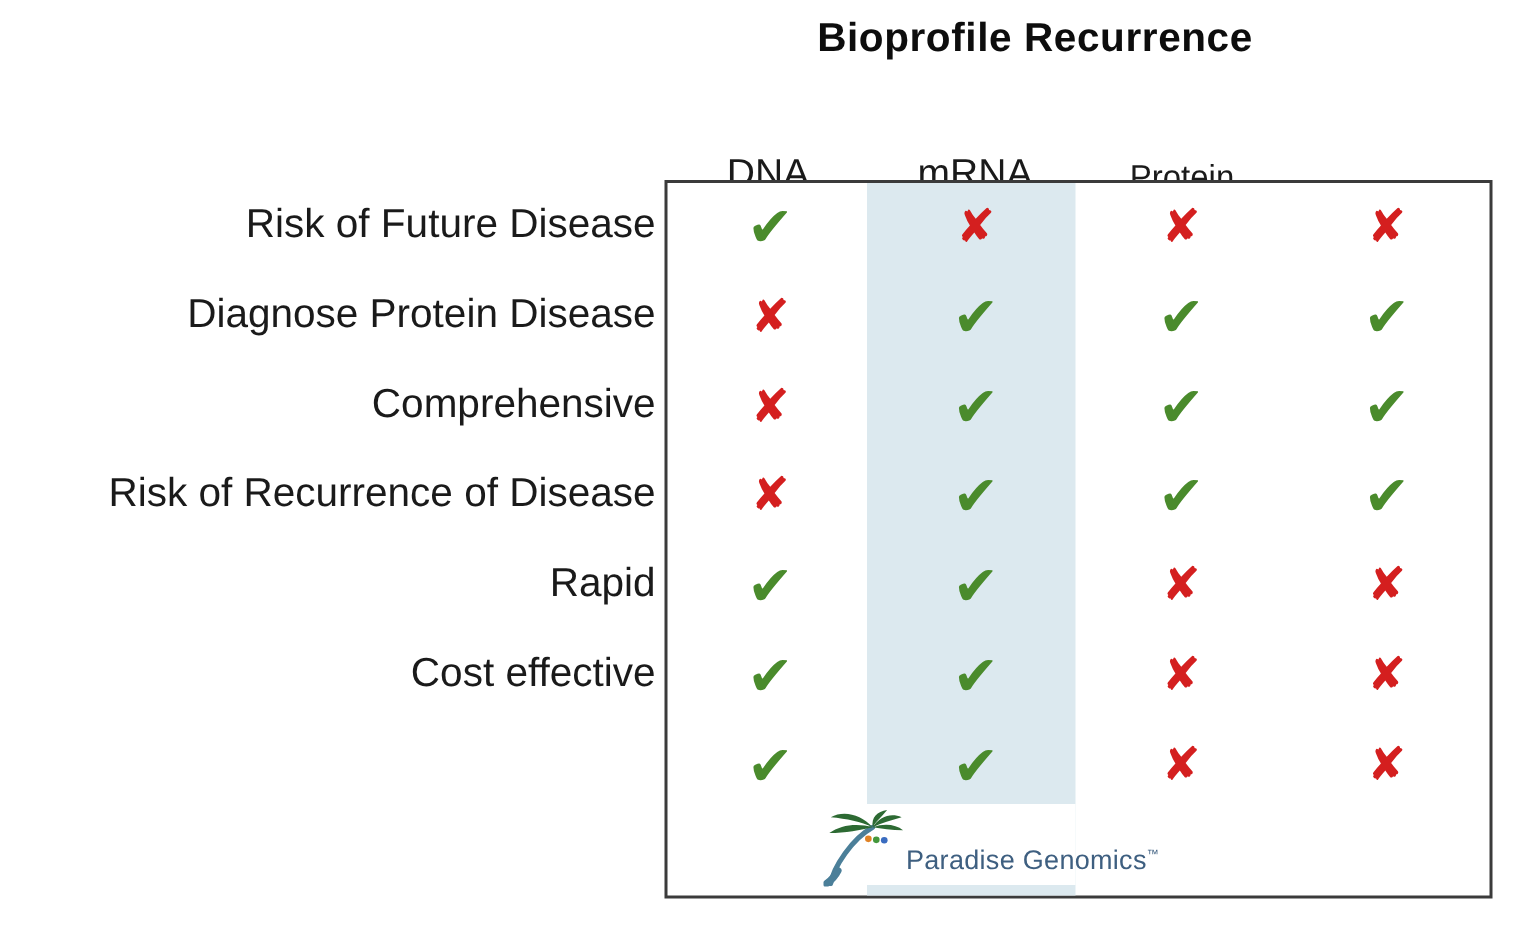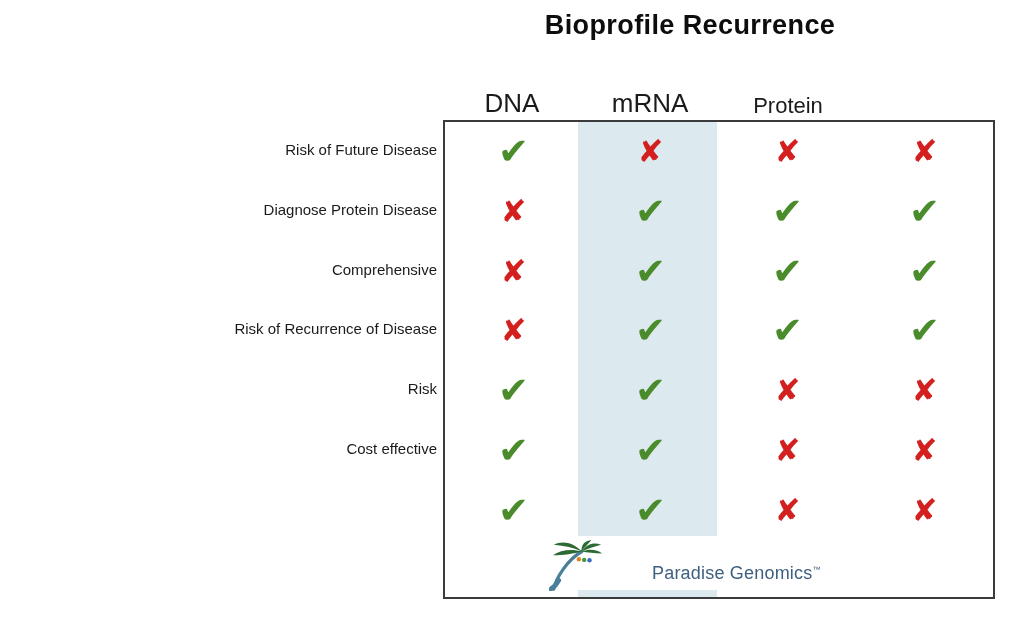--- a/index.html
+++ b/index.html
@@ -6,29 +6,29 @@
   body {
     width:1024px; height:629px; position:relative; background:#ffffff;
     font-family:"Liberation Sans", sans-serif; overflow:hidden;
   }
   .title {
     position:absolute; left:440px; top:10px; width:500px; margin:0;
     text-align:center; font-size:27px; font-weight:bold; color:#0d0d0d;
     letter-spacing:0.4px;
   }
   .col-headers {
-    position:absolute; left:443px; top:84px; width:552px; height:38px;
+    position:absolute; left:443px; top:96px; width:552px; height:38px;
     display:grid; grid-template-columns:repeat(4,1fr); align-items:end;
   }
   .hdr { text-align:center; font-size:26px; color:#1a1a1a; padding-bottom:3px; white-space:nowrap; }
   .hdr:last-child { font-size:22px; }
   .row-labels { position:absolute; left:0; top:120px; width:437px; }
   .row-label {
     height:59.7px; display:flex; align-items:center; justify-content:flex-end;
-    font-size:15px; color:#1a1a1a; white-space:nowrap;
+    font-size:27px; color:#1a1a1a; white-space:nowrap;
   }
   .table-box {
     position:absolute; left:443px; top:120px; width:552px; height:479px;
     border:2px solid var(--c-border,#3b3b3b); box-sizing:border-box; background:#fff;
   }
   .band {
     position:absolute; left:133px; top:0; width:139px; height:100%;
     background:var(--c-highlight,#dce9ef);
   }
   .marks-grid {
@@ -37,21 +37,21 @@
   }
   .mark {
     display:flex; align-items:center; justify-content:center;
     font-family:"DejaVu Sans", sans-serif; font-weight:bold; line-height:1;
   }
   .mark.check { color:var(--c-check,#4a8b2c); font-size:37px; }
   .mark.cross { color:var(--c-cross,#d41f1f); font-size:31px; }
   .logo-backdrop {
     position:absolute; left:133px; top:414px; width:139px; height:54px; background:#ffffff;
   }
-  .logo { position:absolute; left:104px; top:417px; height:52px; display:flex; align-items:flex-end;gap:48px; }
+  .logo { position:absolute; left:104px; top:417px; height:52px; display:flex; align-items:flex-end; }
   .logo svg { width:54px; height:52px; display:block; }
   .logo-text {
     font-size:18px; color:var(--c-logo-text,#3e5f80); margin-left:1px; margin-bottom:7px;
     letter-spacing:0.2px; white-space:nowrap;
   }
   .logo-text sup { font-size:8px; vertical-align:super; }
 </style>
 </head>
 <body>
 
@@ -61,21 +61,21 @@
     <span class="hdr">DNA</span>
     <span class="hdr">mRNA</span>
     <span class="hdr">Protein</span>
   </div>
 
 <div class="row-labels">
     <div class="row-label">Risk of Future Disease</div>
     <div class="row-label">Diagnose Protein Disease</div>
     <div class="row-label">Comprehensive</div>
     <div class="row-label">Risk of Recurrence of Disease</div>
-    <div class="row-label">Risk</div>
+    <div class="row-label">Rapid</div>
     <div class="row-label">Cost effective</div>
   </div>
 
 <div class="table-box">
   <div class="band"></div>
   <div class="marks-grid">
       <span class="mark check">✔</span>
       <span class="mark cross">✘</span>
       <span class="mark cross">✘</span>
       <span class="mark cross">✘</span>

